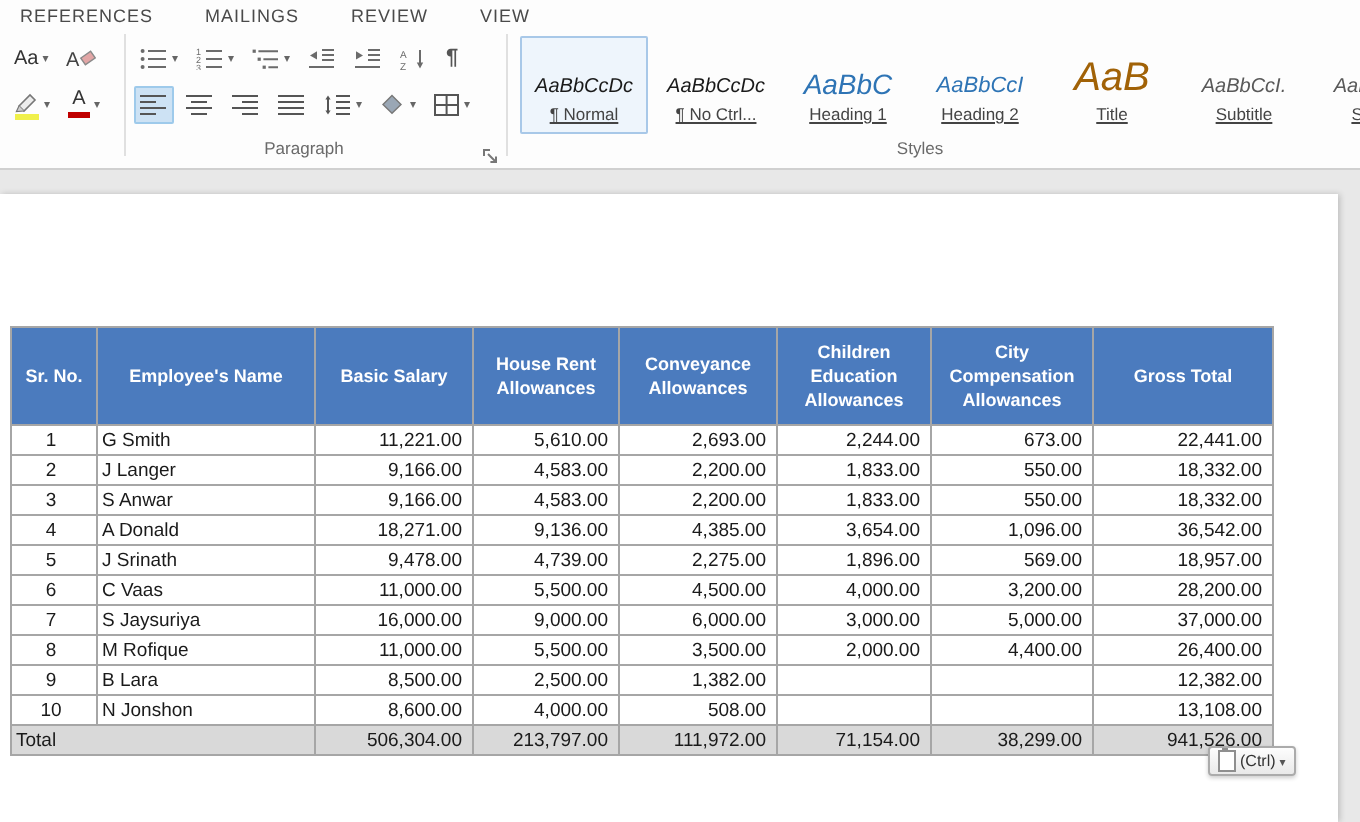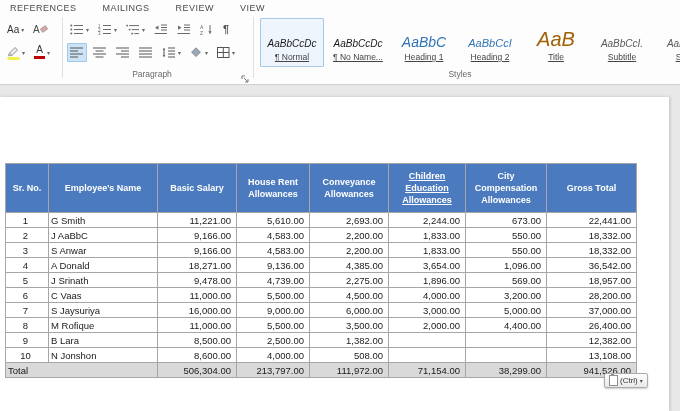--- a/index.html
+++ b/index.html
@@ -209,21 +209,21 @@
 
     <div class="group-sep" style="left:253px"></div>
 
     <div class="styles-gallery">
         <div class="style-item selected">
           <div class="style-preview" style="font-size: 10px; color: rgb(26, 26, 26);">AaBbCcDc</div>
           <div class="style-label">¶ Normal</div>
         </div>
         <div class="style-item">
           <div class="style-preview" style="font-size: 10px; color: rgb(26, 26, 26);">AaBbCcDc</div>
-          <div class="style-label">¶ No Name...</div>
+          <div class="style-label">¶ No Ctrl...</div>
         </div>
         <div class="style-item">
           <div class="style-preview" style="font-size: 14px; color: rgb(46, 116, 181);">AaBbC</div>
           <div class="style-label">Heading 1</div>
         </div>
         <div class="style-item">
           <div class="style-preview" style="font-size: 11px; color: rgb(46, 116, 181);">AaBbCcI</div>
           <div class="style-label">Heading 2</div>
         </div>
         <div class="style-item">
@@ -245,39 +245,39 @@
   <div class="doc-bg">
     <div class="page">
       <table class="salary">
         <thead>
           <tr>
               <th style="width: 40px;">Sr. No.</th>
               <th style="width: 106px;">Employee's Name</th>
               <th style="width: 76px;">Basic Salary</th>
               <th style="width: 70px;">House Rent Allowances</th>
               <th style="width: 76px;">Conveyance Allowances</th>
-              <th style="width: 74px; text-decoration: underline;">Children Education Allowances</th>
+              <th style="width: 74px;">Children Education Allowances</th>
               <th style="width: 78px;">City Compensation Allowances</th>
               <th style="width: 87px;">Gross Total</th>
             </tr>
         </thead>
         <tbody>
             <tr>
               <td class="al-center">1</td>
               <td class="al-left">G Smith</td>
               <td class="al-right">11,221.00</td>
               <td class="al-right">5,610.00</td>
               <td class="al-right">2,693.00</td>
               <td class="al-right">2,244.00</td>
               <td class="al-right">673.00</td>
               <td class="al-right">22,441.00</td>
             </tr>
             <tr>
               <td class="al-center">2</td>
-              <td class="al-left">J AaBbC</td>
+              <td class="al-left">J Langer</td>
               <td class="al-right">9,166.00</td>
               <td class="al-right">4,583.00</td>
               <td class="al-right">2,200.00</td>
               <td class="al-right">1,833.00</td>
               <td class="al-right">550.00</td>
               <td class="al-right">18,332.00</td>
             </tr>
             <tr>
               <td class="al-center">3</td>
               <td class="al-left">S Anwar</td>

